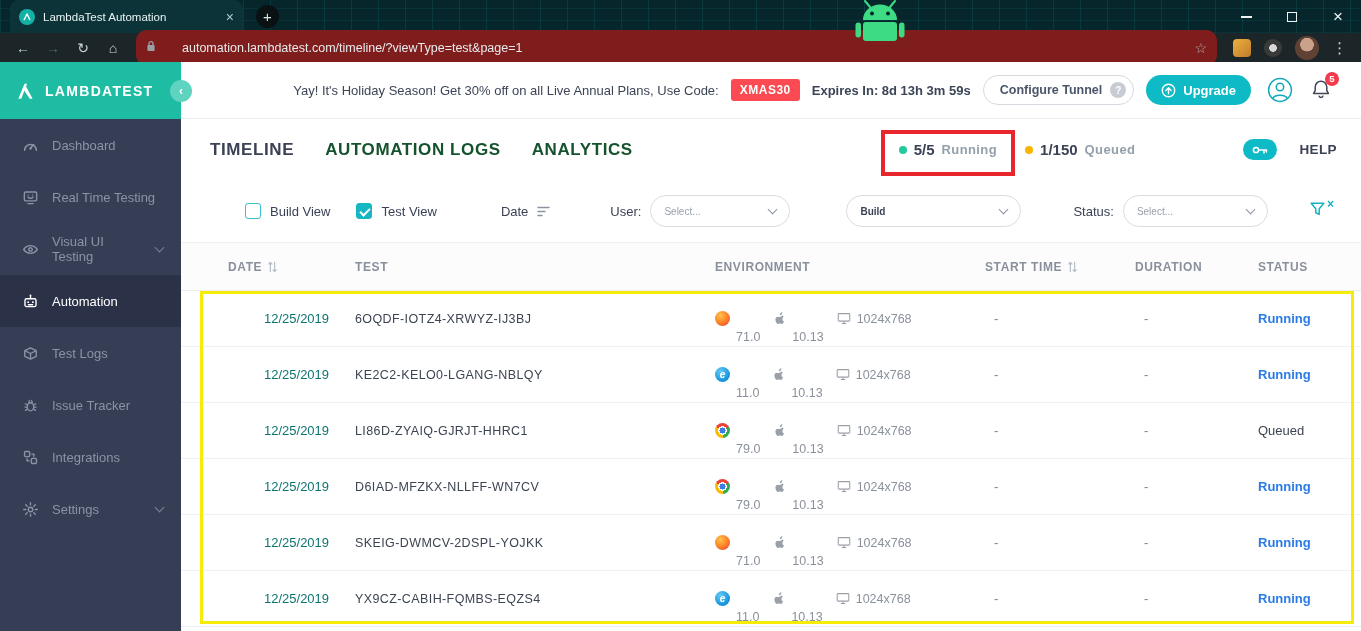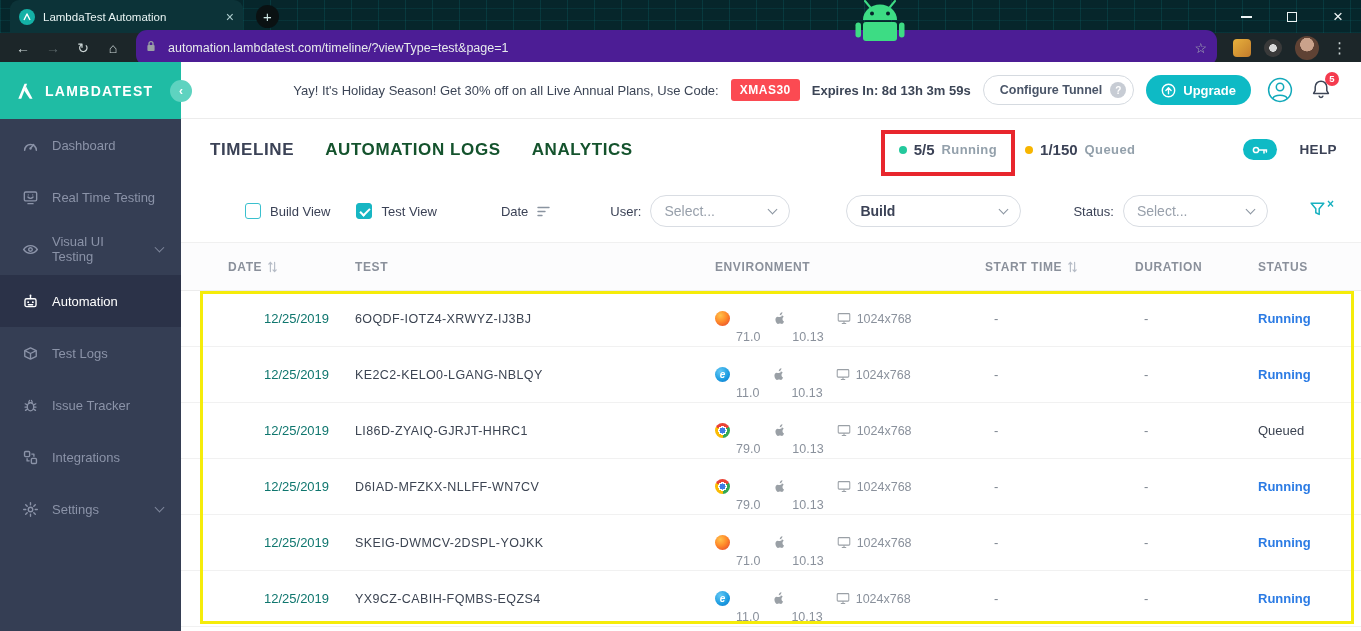--- a/index.html
+++ b/index.html
@@ -25,22 +25,22 @@
   .win-btn{width:46px;display:flex;align-items:center;justify-content:center;color:#eef4f4;}
   .ic-min{width:11px;height:2px;background:currentColor;display:block;}
   .ic-max{width:10px;height:10px;border:1.4px solid currentColor;display:block;}
   .ic-close{font-size:17px;line-height:1;}
 
   
   .toolbar{position:absolute;top:33px;left:0;right:0;height:29px;background:#1c2629;
        display:flex;align-items:center;padding:0 10px;gap:4px;}
   .nav-ic{color:#ccd6d6;font-size:14px;width:26px;text-align:center;}
   .nav-ic.disabled{color:#5a6669;}
-  .urlbar{flex:1;height:36px;border-radius:11px;background:#4c1d95;display:flex;align-items:center;
-       padding:0 10px;gap:12px;margin-left:6px;}
+  .urlbar{flex:1;height:36px;border-radius:11px;background:#7f1d1d;display:flex;align-items:center;
+       padding:0 10px;gap:26px;margin-left:6px;}
   .url-text{color:#e7ebec;font-size:12.5px;flex:1;white-space:nowrap;overflow:hidden;}
   .star{color:#aab4b5;font-size:14px;}
   .toolbar-right{display:flex;align-items:center;gap:13px;margin-left:12px;margin-right:4px;}
   .ext1{width:18px;height:18px;border-radius:4px;background:linear-gradient(135deg,#e8b13c,#c27c2c);}
   .ext2{width:18px;height:18px;border-radius:50%;background:radial-gradient(circle,#d8d8d8 0 28%,#3a3a3a 32% 100%);}
   .avatar{width:24px;height:24px;border-radius:50%;
        background:radial-gradient(circle at 50% 36%,#caa28b 0 34%,#5f4234 36% 100%);}
   .menu-dots{color:#ccd6d6;font-size:15px;}
 
   
@@ -100,21 +100,21 @@
        border-right:2px solid #fff;border-bottom:2px solid #fff;transform:rotate(45deg);}
   .cb-label{margin-left:9px;font-size:13px;color:#3B4256;}
   .f-buildview{margin-left:64px;display:flex;align-items:center;}
   .f-testview{margin-left:26px;display:flex;align-items:center;}
   .f-date{margin-left:64px;display:flex;align-items:center;gap:9px;font-size:13px;color:#3B4256;}
   .f-user{margin-left:60px;display:flex;align-items:center;}
   .f-build{margin-left:56px;display:flex;align-items:center;font-weight:bold;}
   .f-status{margin-left:52px;display:flex;align-items:center;}
   .fl-label{font-size:13px;color:#3B4256;margin-right:9px;}
   .select{height:32px;border:1px solid #d9dde3;border-radius:16px;display:flex;align-items:center;
-       justify-content:space-between;padding:13px 13px;font-size:14px;color:#98A0AB;background:#fff;}
+       justify-content:space-between;padding:13px 13px;font-size:10px;color:#98A0AB;background:#fff;}
   .select.dark{color:#3B4256;}
   .sel-chev{width:7px;height:7px;border-right:1.5px solid #8a94a0;border-bottom:1.5px solid #8a94a0;
        transform:rotate(45deg);margin-left:10px;margin-top:-3px;flex:none;}
   .w140{width:140px;} .w175{width:175px;} .w145{width:145px;}
   .funnel{margin-left:auto;margin-right:36px;position:relative;}
   .funnel-x{position:absolute;top:-4px;right:-9px;color:#18B1C0;font-size:12px;font-weight:700;line-height:1;}
 
   .grid-cols{display:grid;grid-template-columns:127px 360px 270px 150px 123px 1fr;
        padding-left:47px;align-items:center;}
   .thead{height:49px;background:#FCFCFD;border-top:1px solid #f0f0f0;border-bottom:1px solid #ececec;flex:none;}

